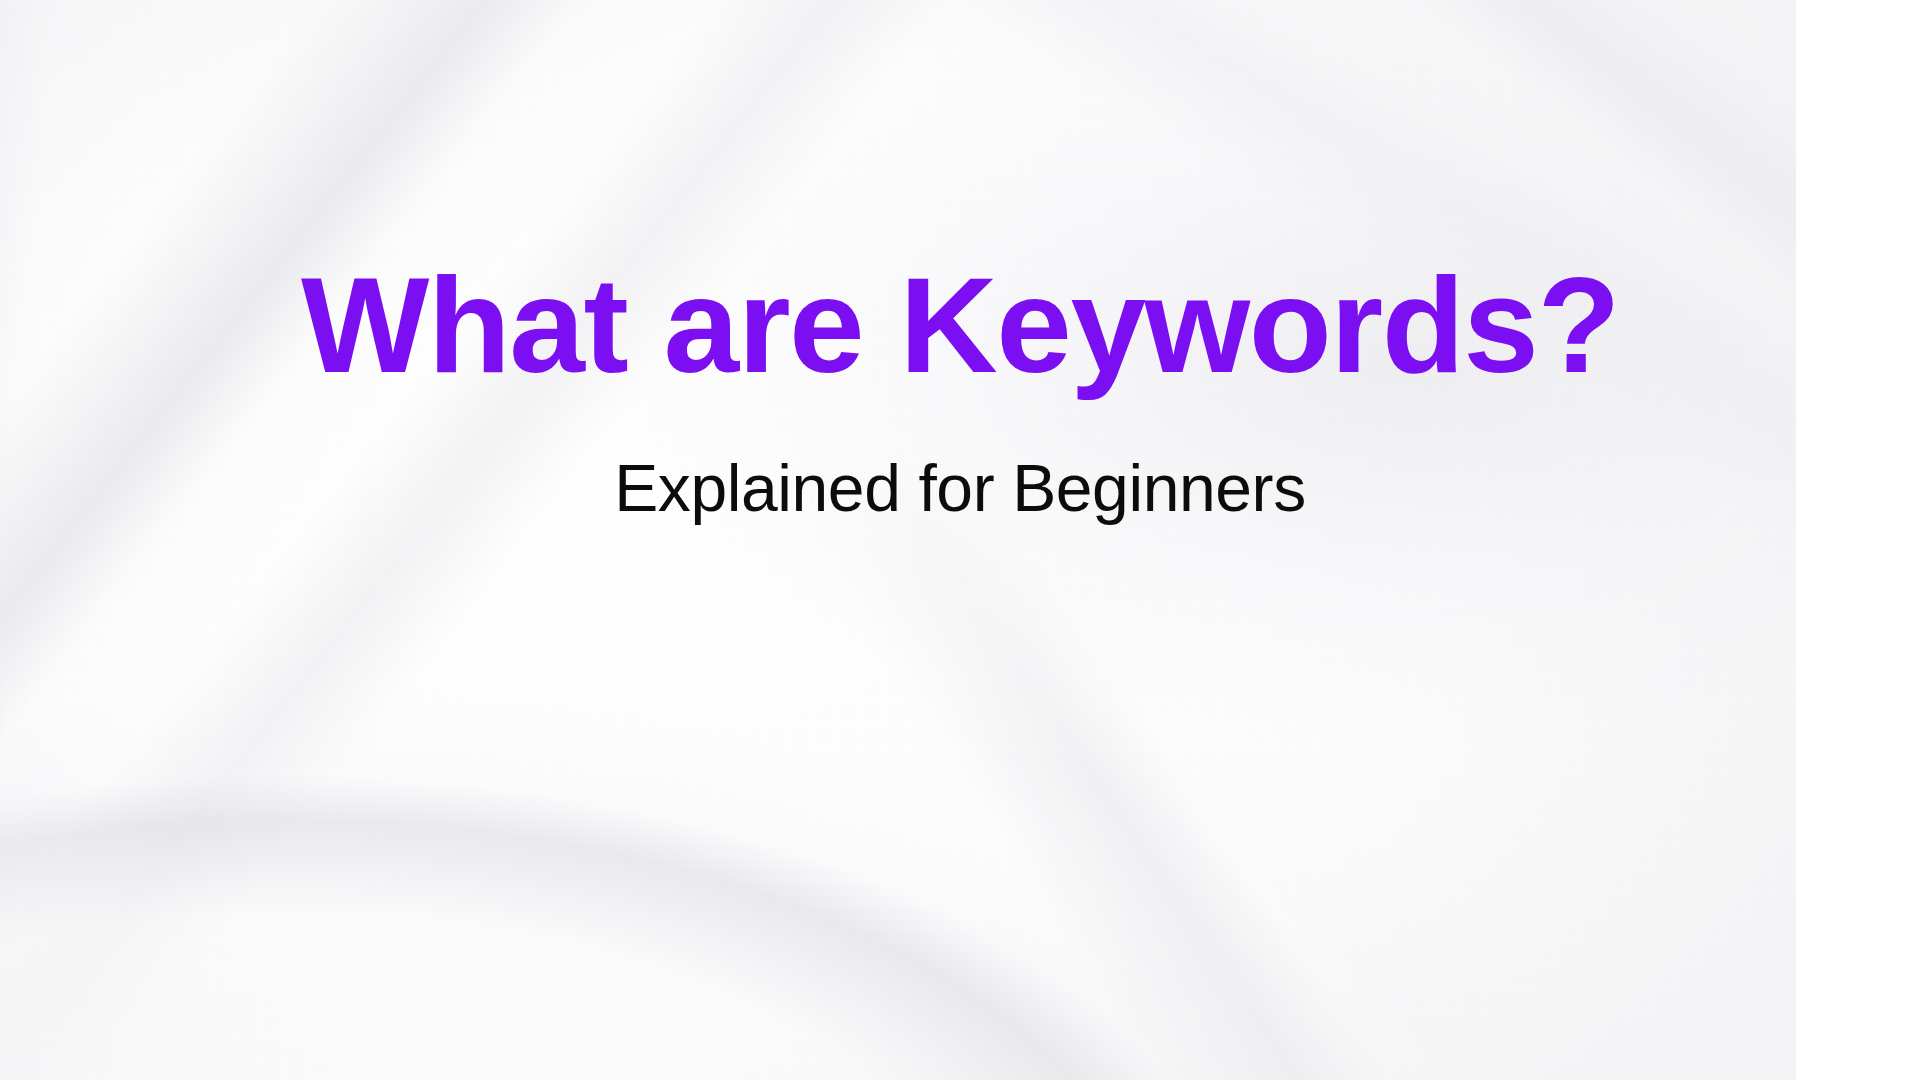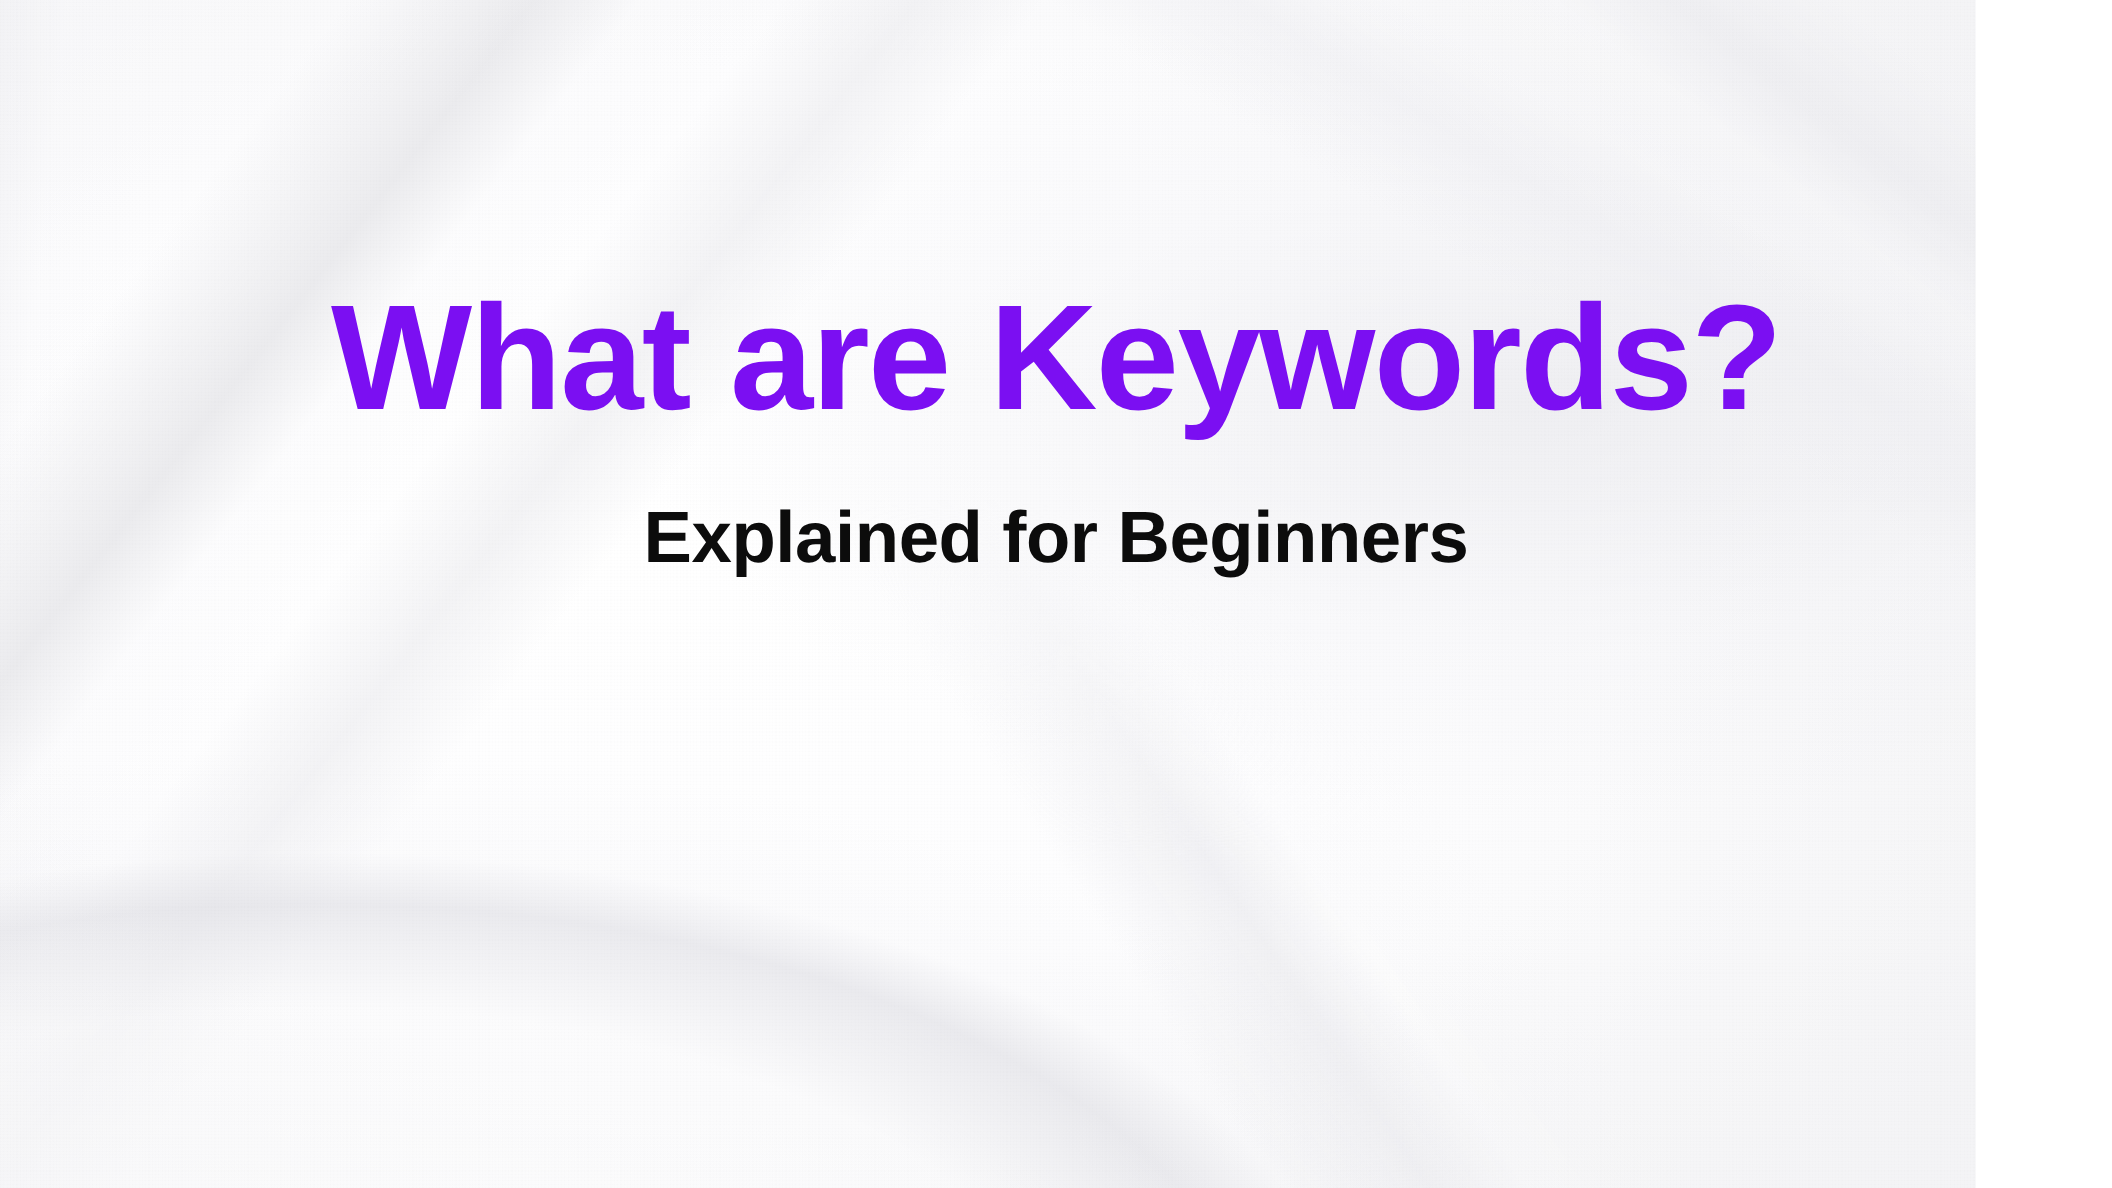--- a/index.html
+++ b/index.html
@@ -162,21 +162,21 @@
     white-space: nowrap;
   }
 
   #slide-subtitle {
     position: absolute;
     top: 452px;
     left: 0;
     width: 1920px;
     text-align: center;
     font-size: 66px;
-    font-weight: 700;
+    font-weight: 400;
     line-height: 1.12;
     letter-spacing: -0.4px;
     color: #0c0c0c;
     white-space: nowrap;
   }
 </style>
 </head>
 <body>
 
 <div id="slide-canvas">

